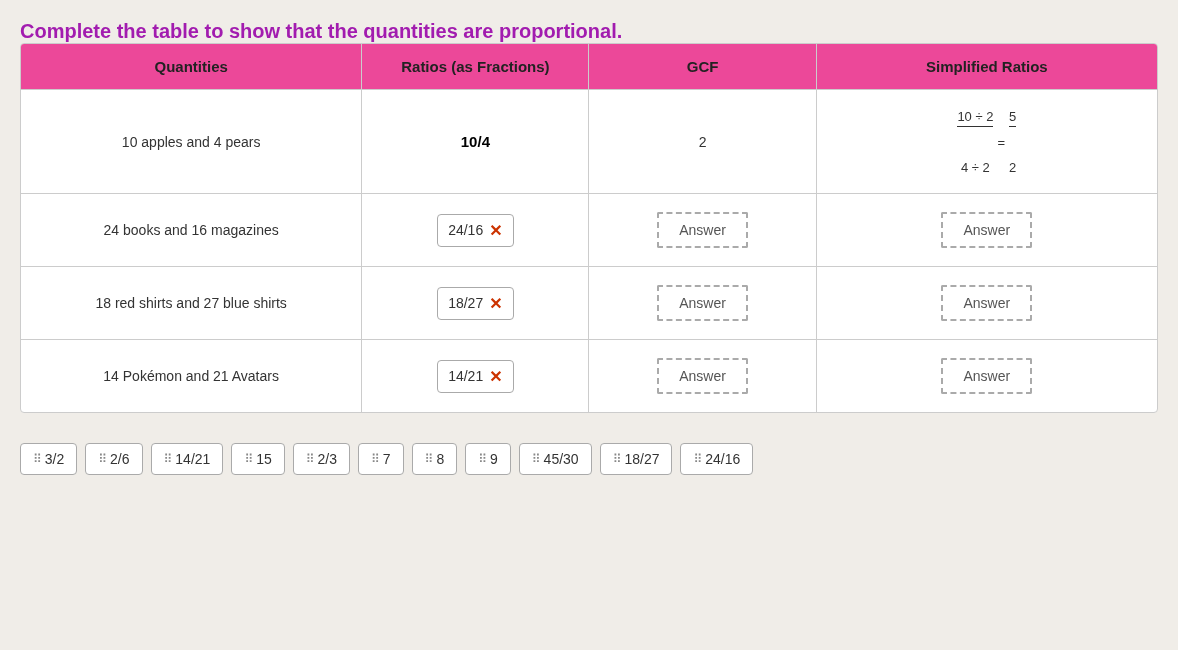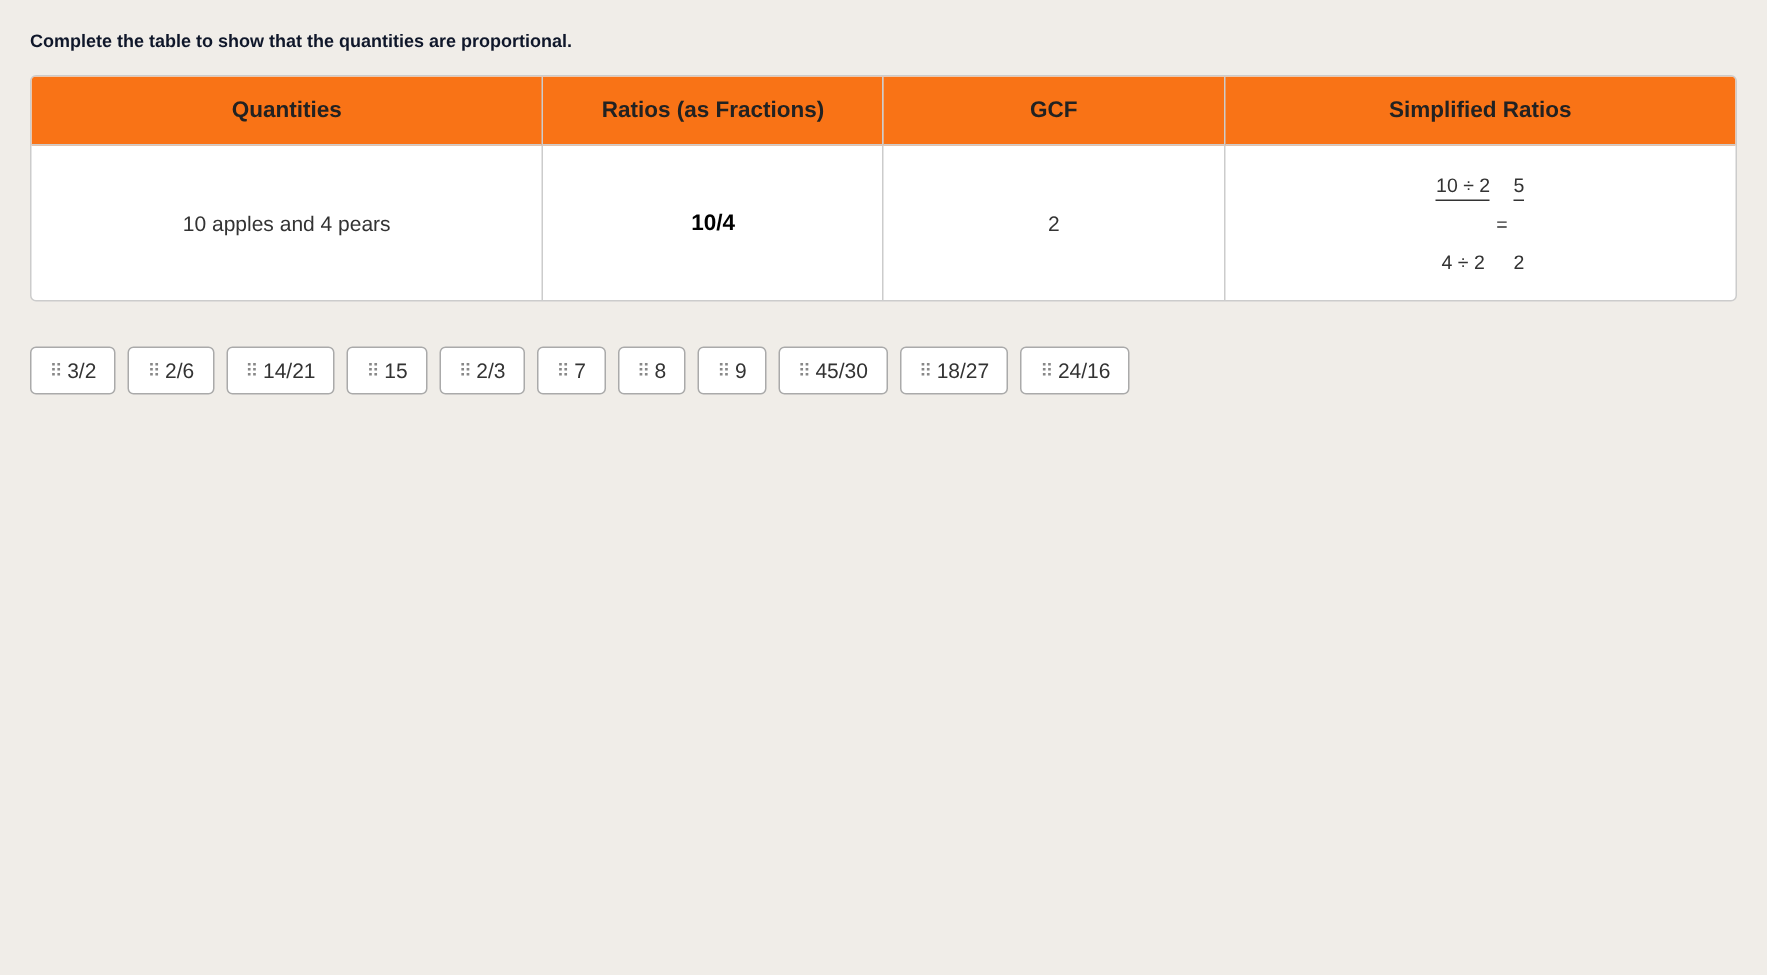--- a/index.html
+++ b/index.html
@@ -4,38 +4,38 @@
   <style>
     * { box-sizing: border-box; margin: 0; padding: 0; }
     body {
       font-family: Arial, sans-serif;
       background: #f0ede8;
       padding: 20px;
       width: 1178px;
       min-height: 650px;
     }
     .instruction {
-      font-size: 12px;
-      font-weight: bold;
-      margin-bottom: 16px;
-      color: #0f172a;
+      font-size: 20px;
+      font-weight: bold;
+      margin-bottom: 0;
+      color: #a21caf;
     }
     .table-wrapper {
       background: #fff;
       border: 1px solid #ccc;
       border-radius: 4px;
       overflow: hidden;
       margin-bottom: 20px;
     }
     table {
       width: 100%;
       border-collapse: collapse;
     }
     thead tr {
-      background: #f97316;
+      background: #ec4899;
     }
     thead th {
       padding: 14px 10px;
       font-size: 15px;
       font-weight: bold;
       color: #222;
       border-right: 1px solid #ccc;
     }
     thead th:last-child { border-right: none; }
     tbody tr {
@@ -163,23 +163,68 @@
             </span>
             <span>=</span>
             <span class="frac">
               <span class="frac-num">5</span>
               <span class="frac-den">2</span>
             </span>
           </span>
         </td>
       </tr>
 
-
-
-
+      <tr>
+        <td class="quantities-col">24 books and 16 magazines</td>
+        <td class="ratios-col">
+          <span class="ratio-box">
+            <span class="ratio-text">24/16</span>
+            <span class="x-mark">✕</span>
+          </span>
+        </td>
+        <td class="gcf-col">
+          <span class="answer-box">Answer</span>
+        </td>
+        <td class="simplified-col">
+          <span class="answer-box">Answer</span>
+        </td>
+      </tr>
+
+      <tr>
+        <td class="quantities-col">18 red shirts and 27 blue shirts</td>
+        <td class="ratios-col">
+          <span class="ratio-box">
+            <span class="ratio-text">18/27</span>
+            <span class="x-mark">✕</span>
+          </span>
+        </td>
+        <td class="gcf-col">
+          <span class="answer-box">Answer</span>
+        </td>
+        <td class="simplified-col">
+          <span class="answer-box">Answer</span>
+        </td>
+      </tr>
+
+
+      <tr>
+        <td class="quantities-col">14 Pokémon and 21 Avatars</td>
+        <td class="ratios-col">
+          <span class="ratio-box">
+            <span class="ratio-text">14/21</span>
+            <span class="x-mark">✕</span>
+          </span>
+        </td>
+        <td class="gcf-col">
+          <span class="answer-box">Answer</span>
+        </td>
+        <td class="simplified-col">
+          <span class="answer-box">Answer</span>
+        </td>
+      </tr>
     </tbody>
   </table>
 </div>
 
 <div class="drag-container" id="drag-container">
 <div class="drag-item">
       <span class="drag-dots">⠿</span>
       <span>3/2</span>
     </div>
     <div class="drag-item">

